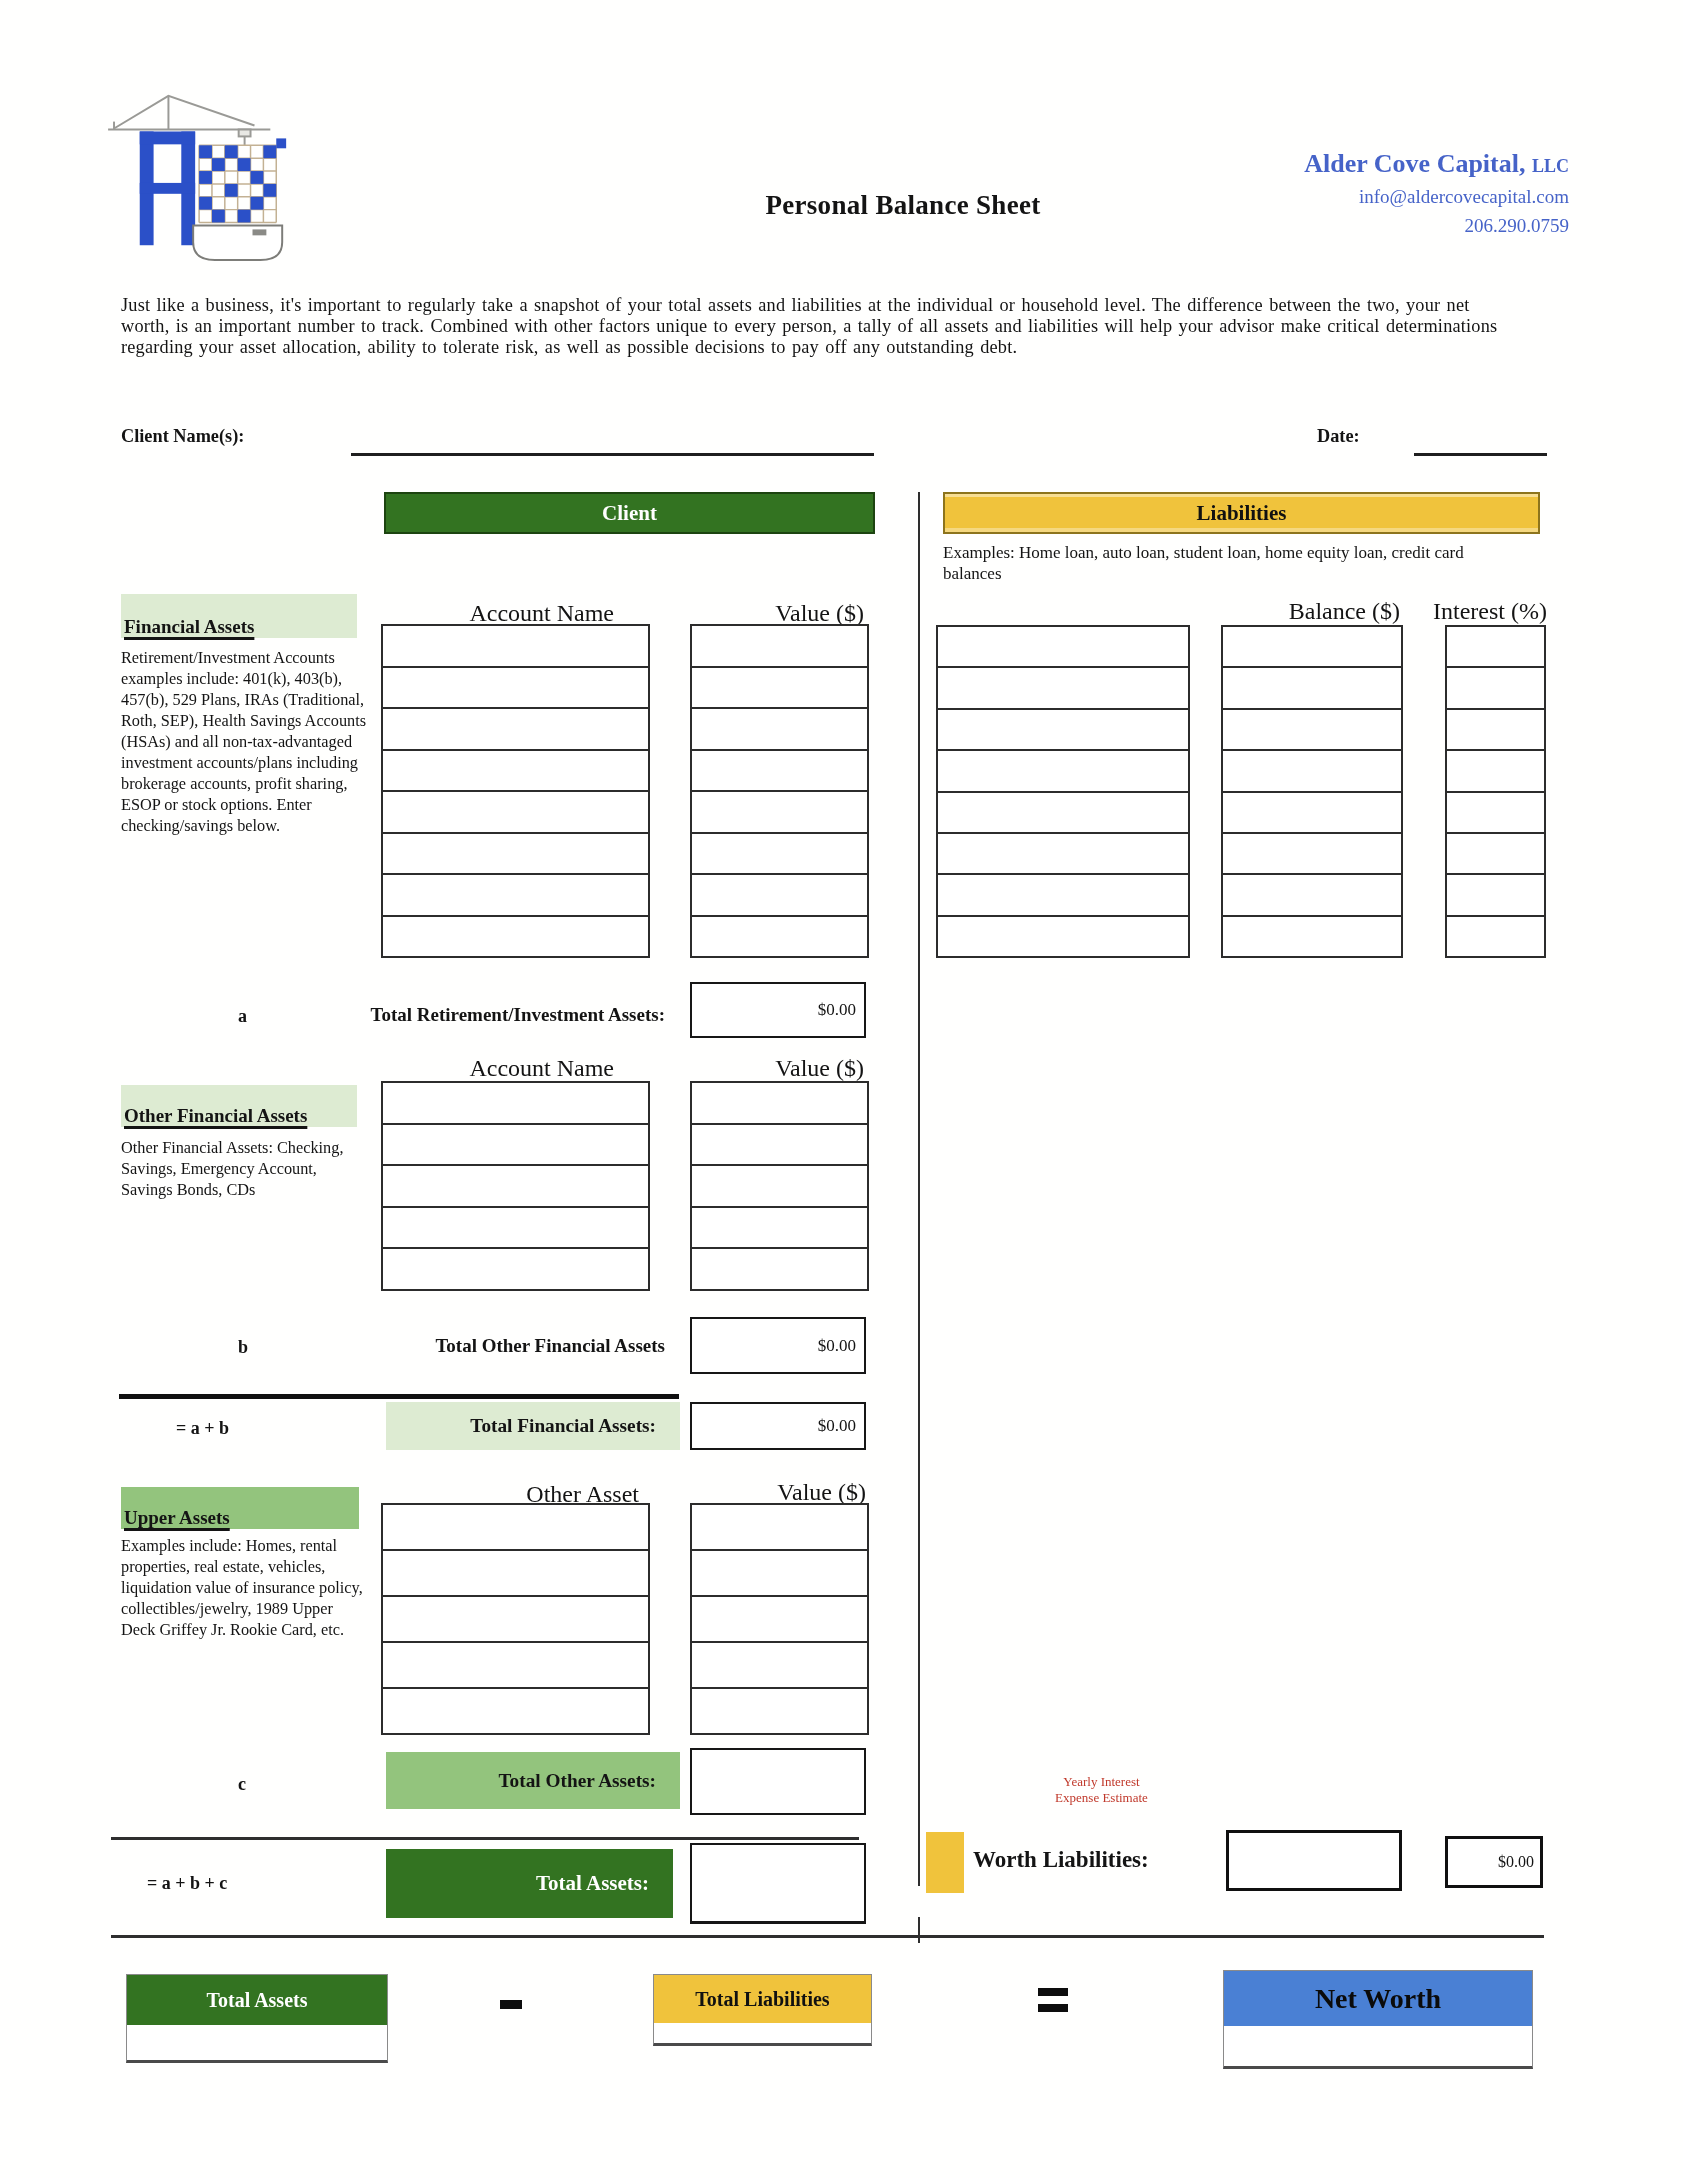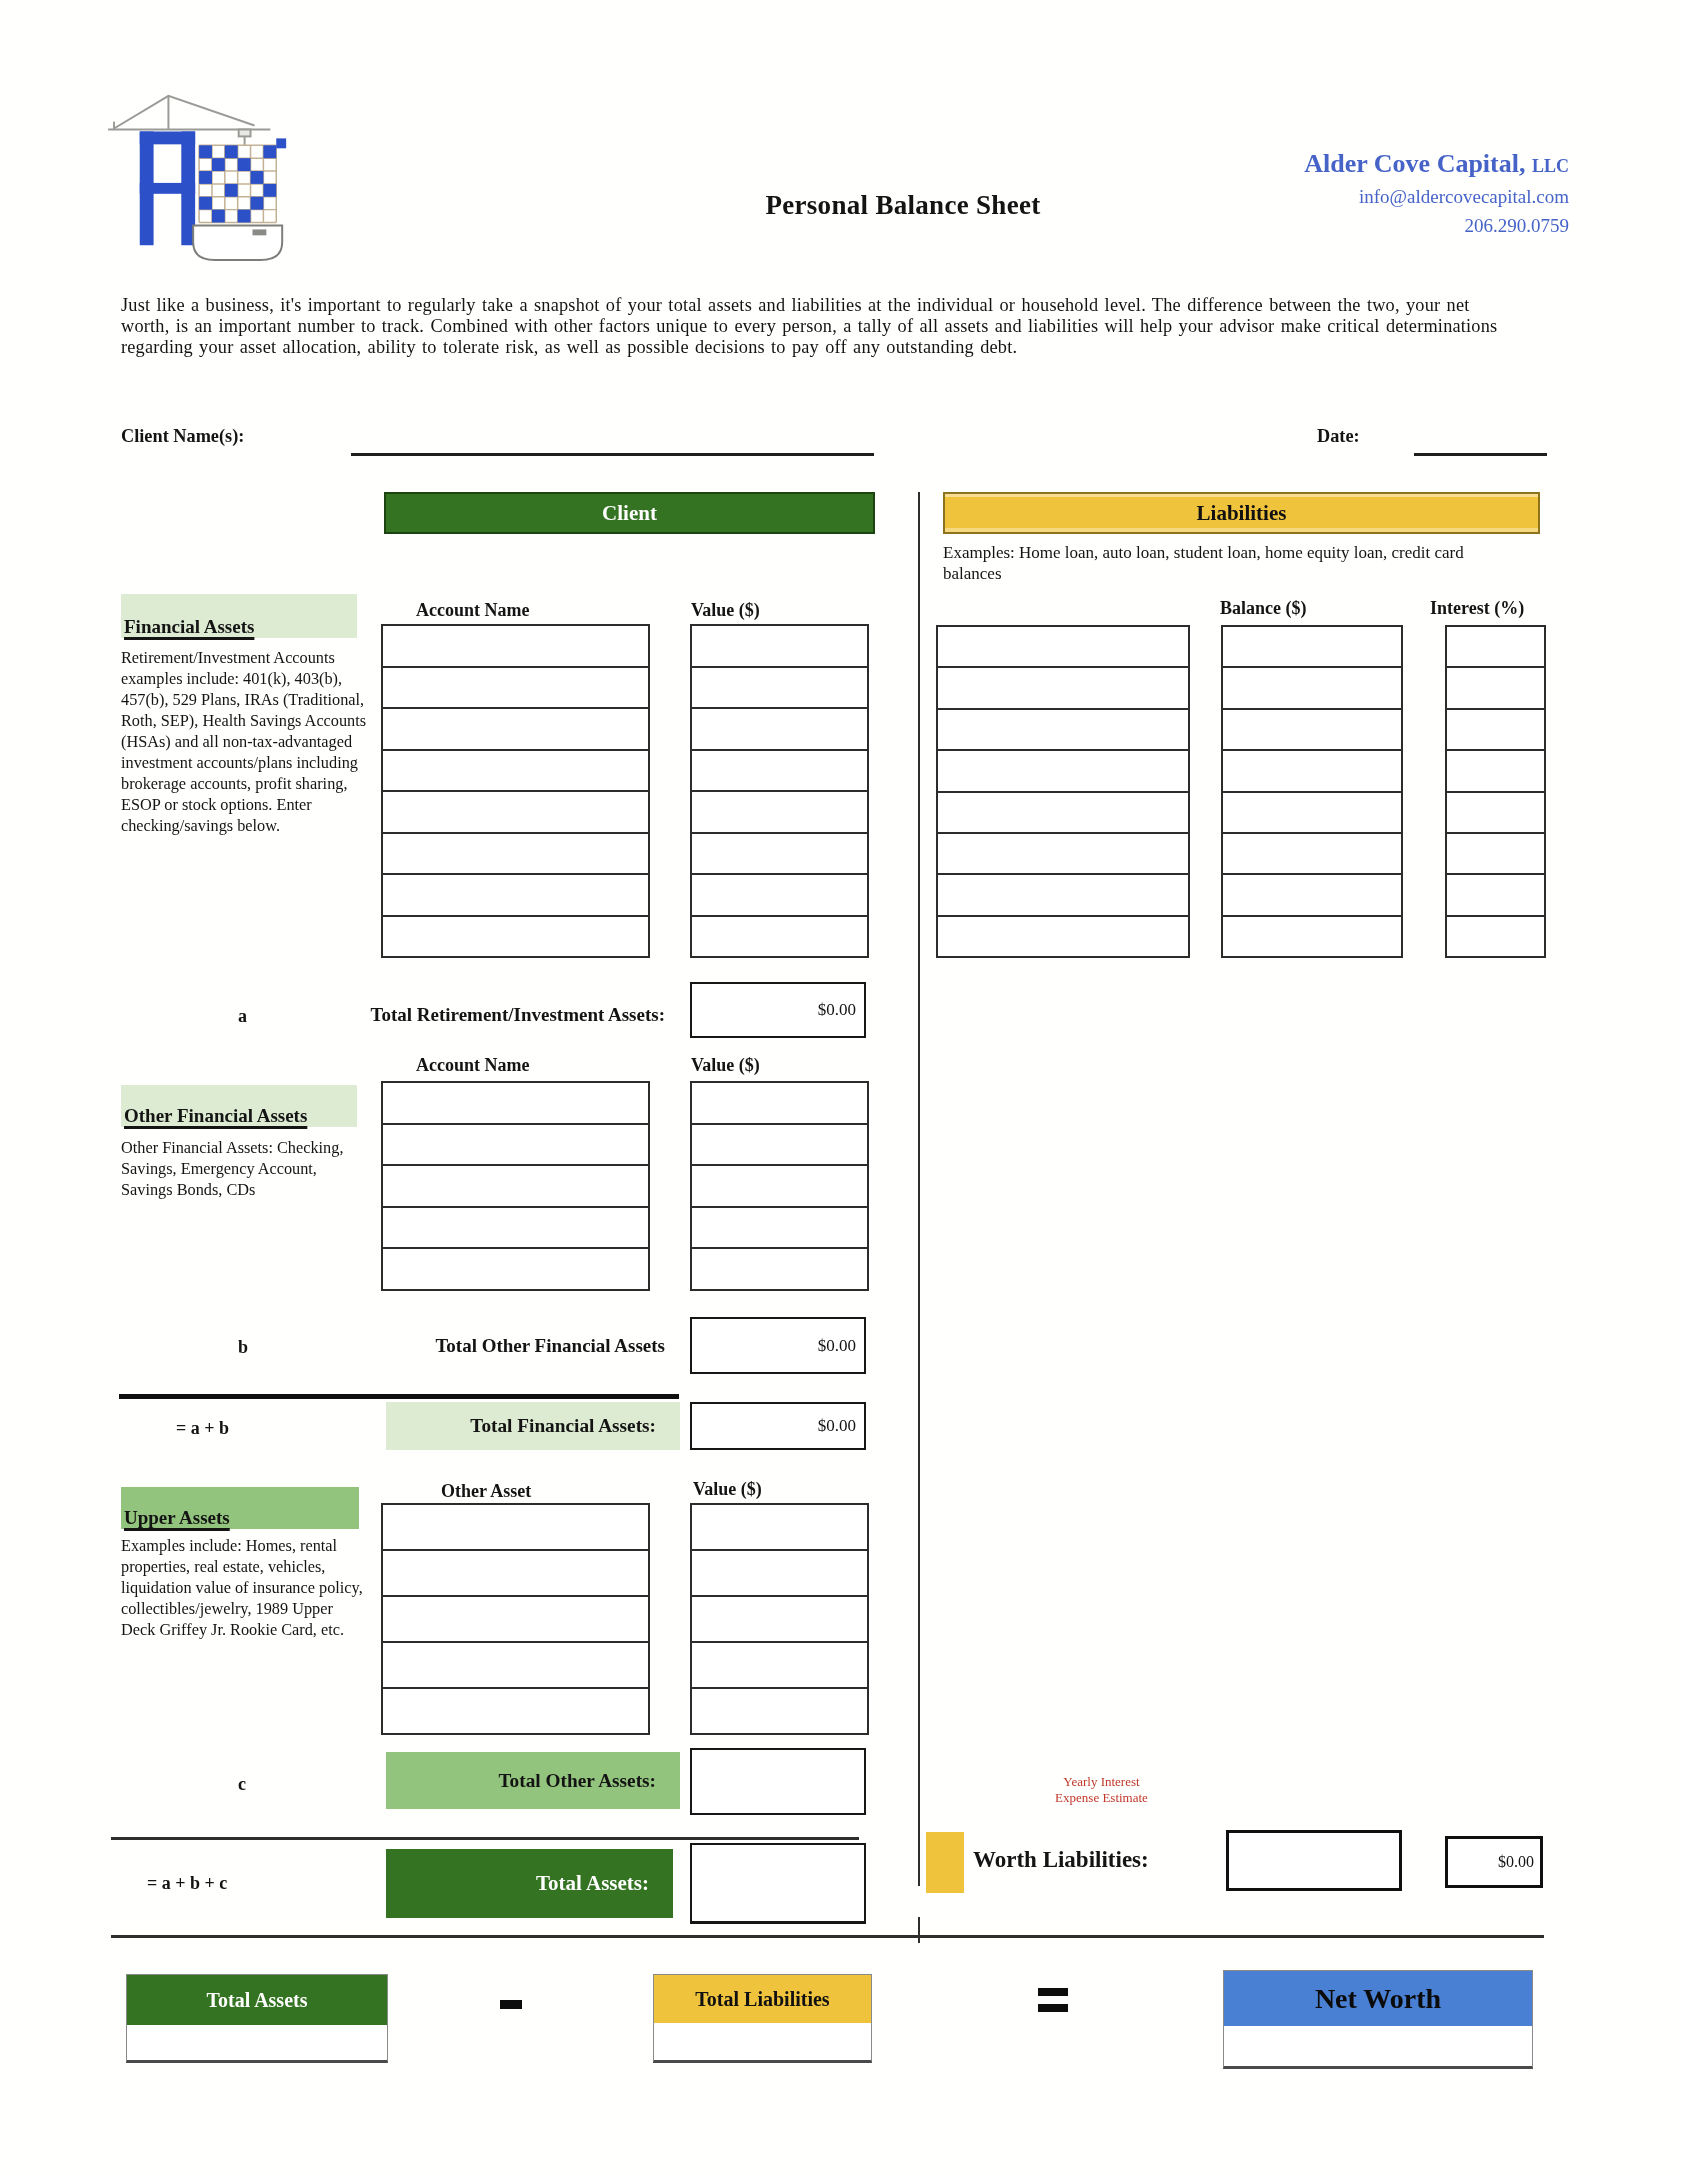--- a/index.html
+++ b/index.html
@@ -20,21 +20,21 @@
   .intro{font-size:18.3px;line-height:21px;letter-spacing:0.2px;word-spacing:1.5px;}
 
   .lbl{font-size:18.3px;font-weight:bold;}
   .fill-line{height:2.5px;background:#1f1f1f;}
 
   .bar{display:flex;align-items:center;justify-content:center;font-weight:bold;font-size:21px;}
   .bar-assets{background:#337321;color:#fff;border:2px solid #1d4410;}
   .bar-liab{background:#F0C33C;color:#111;border:2px solid #8d741c;
             box-shadow:inset 0 3px 0 rgba(255,255,255,.45), inset 0 -4px 0 rgba(255,255,255,.35);}
 
-  .colhdr{font-size:18px;font-weight:bold;text-align:left;}
+  .colhdr{font-size:24px;font-weight:normal;text-align:right;}
 
   .tbl{display:flex;flex-direction:column;border:2px solid #2c2c2c;background:#fff;}
   .tbl .cell{flex:1;border-top:2px solid #2c2c2c;}
   .tbl .cell:first-child{border-top:none;}
 
   .vbox{border:2.5px solid #161616;background:#fff;display:flex;align-items:center;
         justify-content:flex-end;padding-right:8px;font-size:17px;box-sizing:border-box;}
 
   .seclbl{font-size:19px;font-weight:bold;display:flex;align-items:flex-end;padding-left:3px;box-sizing:border-box;}
   .seclbl span{text-decoration:underline;text-decoration-thickness:2.5px;text-underline-offset:4px;}
@@ -275,21 +275,21 @@
 
   <div class="abs rule" style="left:111px;top:1935px;width:1433px;height:3px"></div>
 
   <div class="abs sumbox" style="left:126px;top:1974px;width:262px;height:89px">
     <div class="sumhdr" style="height:50px;background:#337321;color:#fff;font-size:20px">Total Assets</div>
     <div style="height:38px"></div>
   </div>
 
   <div class="abs minus-shape" style="left:500px;top:2000px"></div>
 
-  <div class="abs sumbox" style="left:653px;top:1974px;width:219px;height:89px">
+  <div class="abs sumbox" style="left:653px;top:1974px;width:219px;height:72px">
     <div class="sumhdr" style="height:48px;background:#F0C33C;color:#111;font-size:20px">Total Liabilities</div>
     <div style="height:40px"></div>
   </div>
 
   <div class="abs equals-shape" style="left:1038px;top:1988px"></div>
 
   <div class="abs sumbox" style="left:1223px;top:1970px;width:310px;height:99px">
     <div class="sumhdr" style="height:55px;background:#4A80D4;color:#0b0b0b;font-size:28px">Net Worth</div>
     <div style="height:42px"></div>
   </div>

